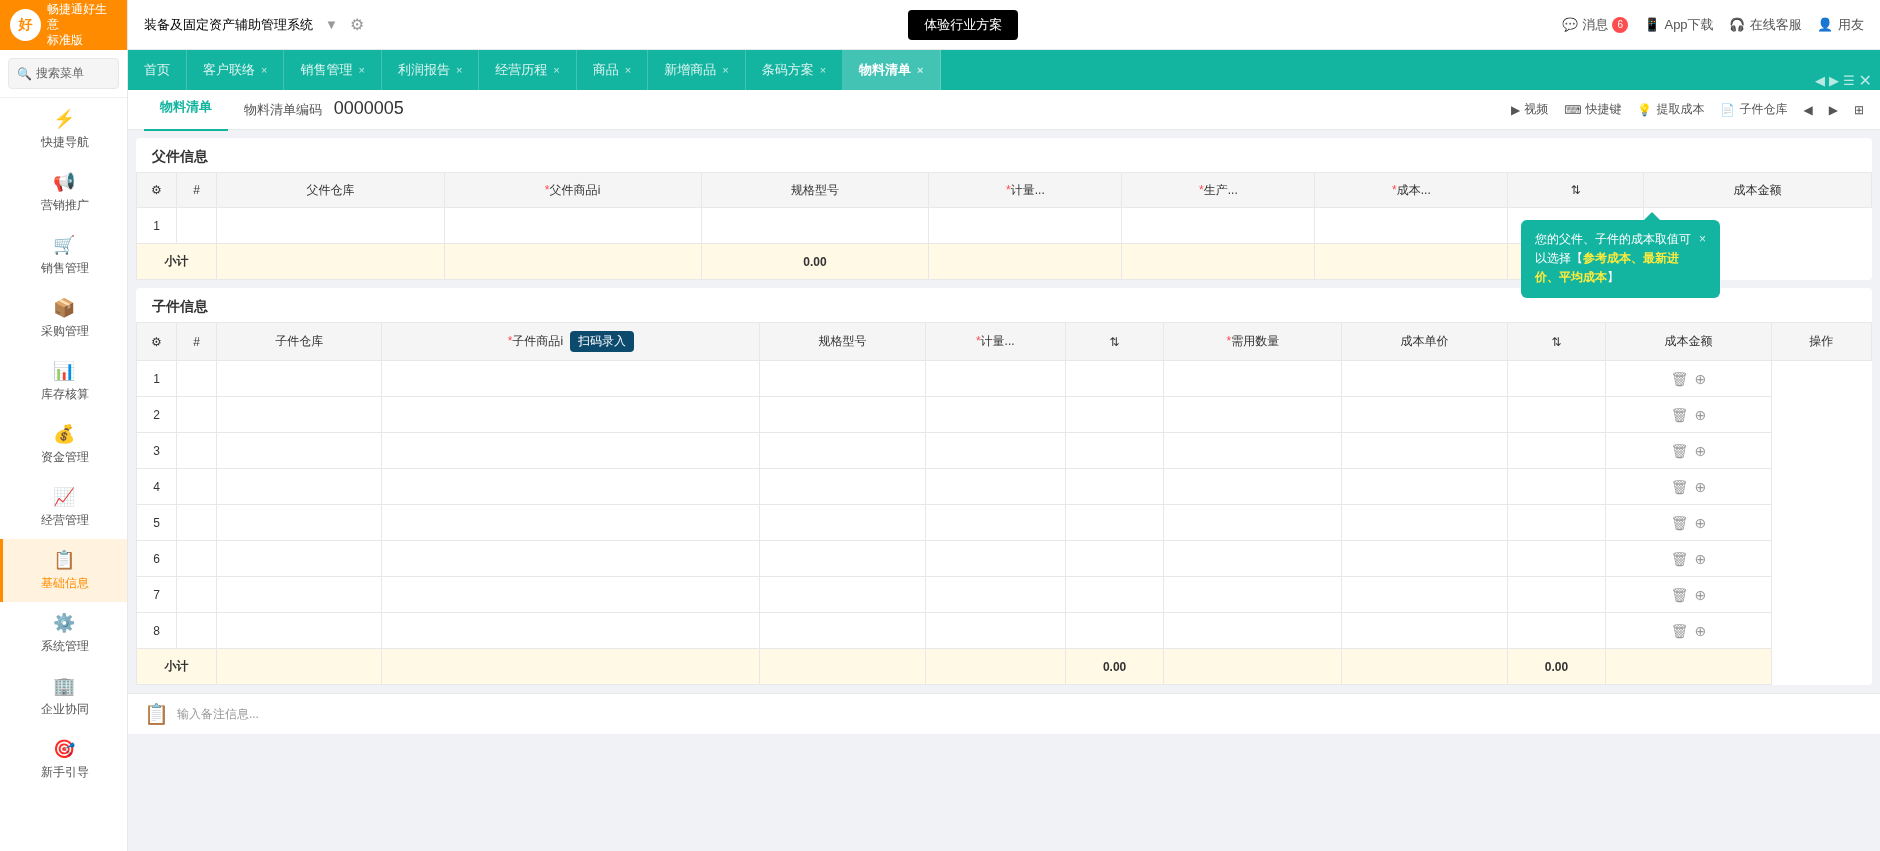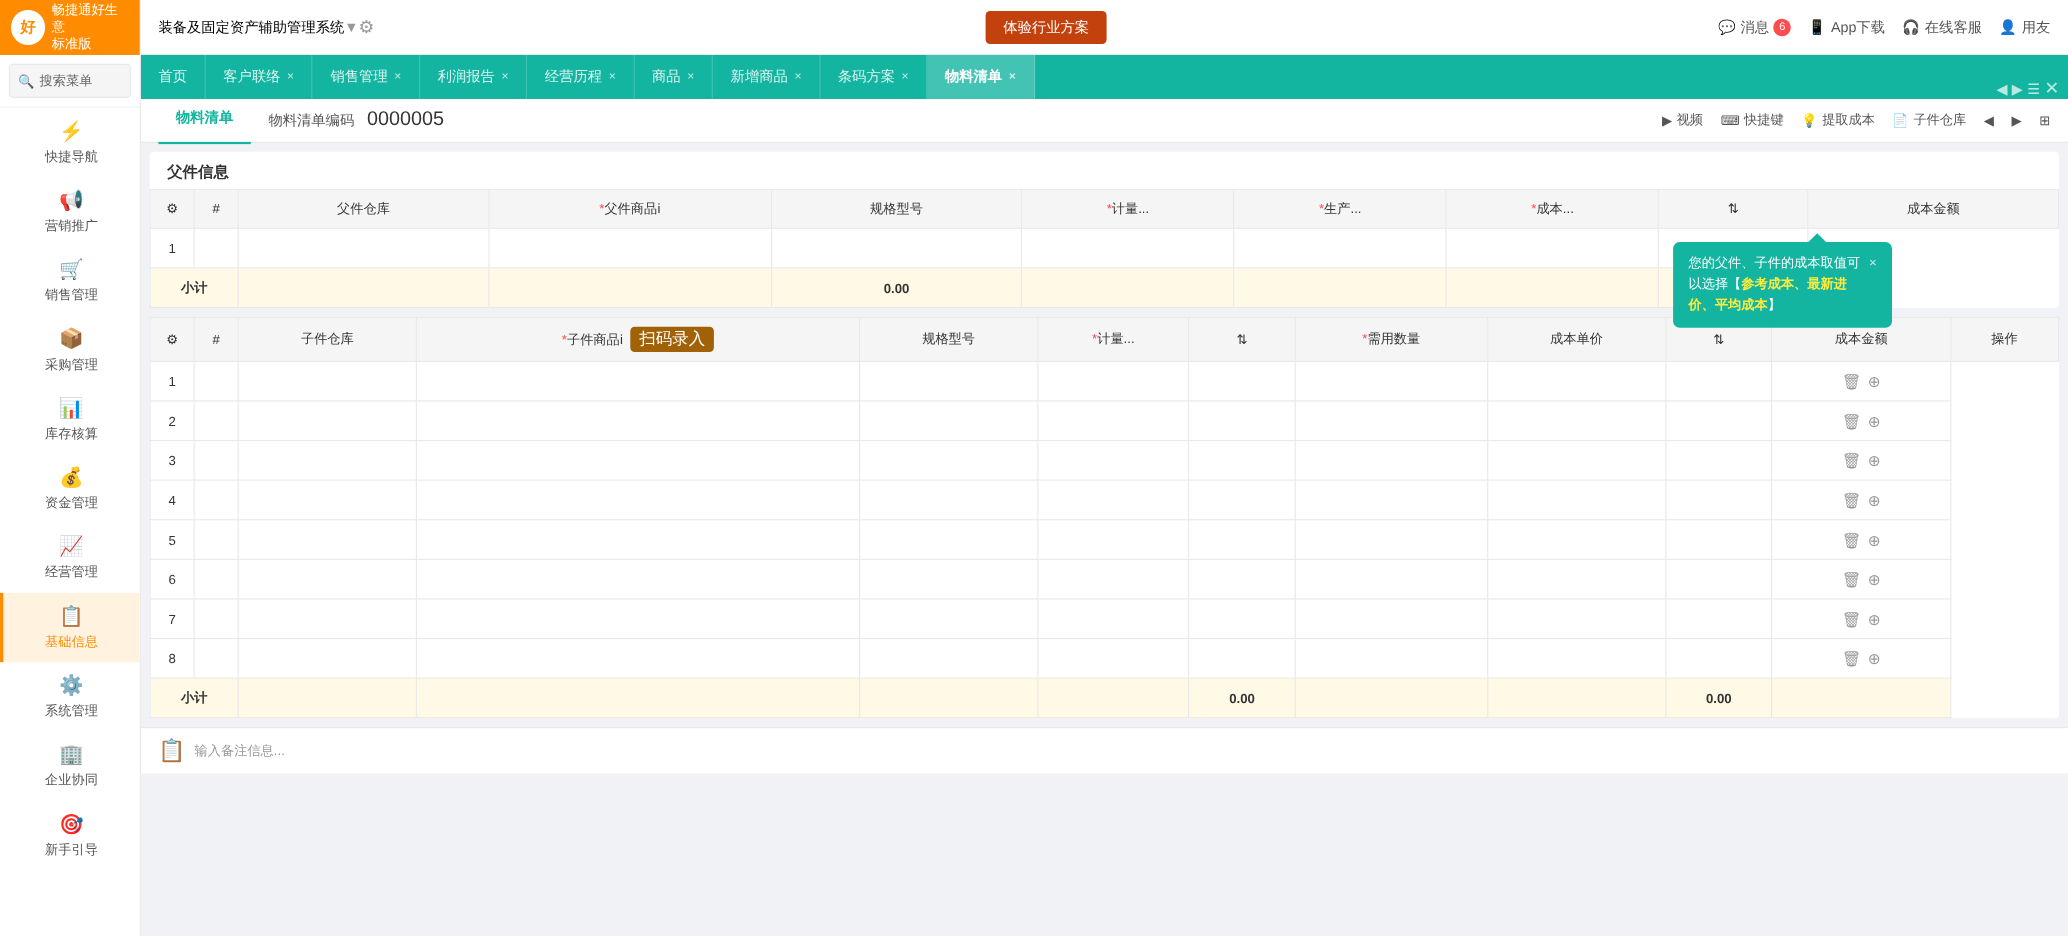--- a/index.html
+++ b/index.html
@@ -73,23 +73,23 @@
     
     .topbar {
       background: #fff;
       height: 50px;
       display: flex;
       align-items: center;
       justify-content: space-between;
       padding: 0 16px;
       border-bottom: 1px solid #e8e8e8;
     }
-    .topbar-left { display: flex; align-items: center; gap: 0; }
+    .topbar-left { display: flex; align-items: center; gap: 12px; }
     .topbar-center {
-      background: #c2410c;
+      background: #000000;
       padding: 6px 16px;
       border-radius: 4px;
       color: #fff;
       font-size: 13px;
       cursor: pointer;
     }
     .topbar-right { display: flex; align-items: center; gap: 16px; color: #555; font-size: 13px; }
     .topbar-right-item { display: flex; align-items: center; gap: 4px; cursor: pointer; }
     .badge {
       background: #ff4d4f;
@@ -178,26 +178,26 @@
       padding: 6px;
       text-align: center;
       color: #333;
       height: 36px;
     }
     .subtotal-row td { background: #fff9e6; font-weight: bold; }
     .required-star { color: #ff4d4f; }
     .col-settings { width: 40px; }
     .col-num { width: 40px; }
     .scan-btn {
-      background: #a16207;
+      background: #0c4a6e;
       color: #fff;
       border: none;
       border-radius: 4px;
       padding: 2px 8px;
-      font-size: 15px;
+      font-size: 12px;
       cursor: pointer;
       text-align: right;
     }
     .action-icons { display: flex; gap: 6px; justify-content: center; }
     .action-icon { color: #999; cursor: pointer; font-size: 14px; }
     .amount-col { text-align: right; padding-right: 12px; }
 
     
     .tooltip-box {
       position: absolute;
@@ -455,20 +455,21 @@
             <td></td>
             <td></td>
             <td></td>
             <td class="amount-col">0.00</td>
           </tr>
         </tbody>
       </table>
     </div>
 
     <div class="section" style="margin-top:4px;">
+      <div class="section-title">子件信息</div>
       <table class="data-table">
         <thead>
           <tr>
             <th class="col-settings">⚙</th>
             <th class="col-num">#</th>
             <th>子件仓库</th>
             <th><span class="required-star">*</span>子件商品ℹ &nbsp;<button class="scan-btn">扫码录入</button></th>
             <th>规格型号</th>
             <th><span class="required-star">*</span>计量...</th>
             <th>⇅</th>

